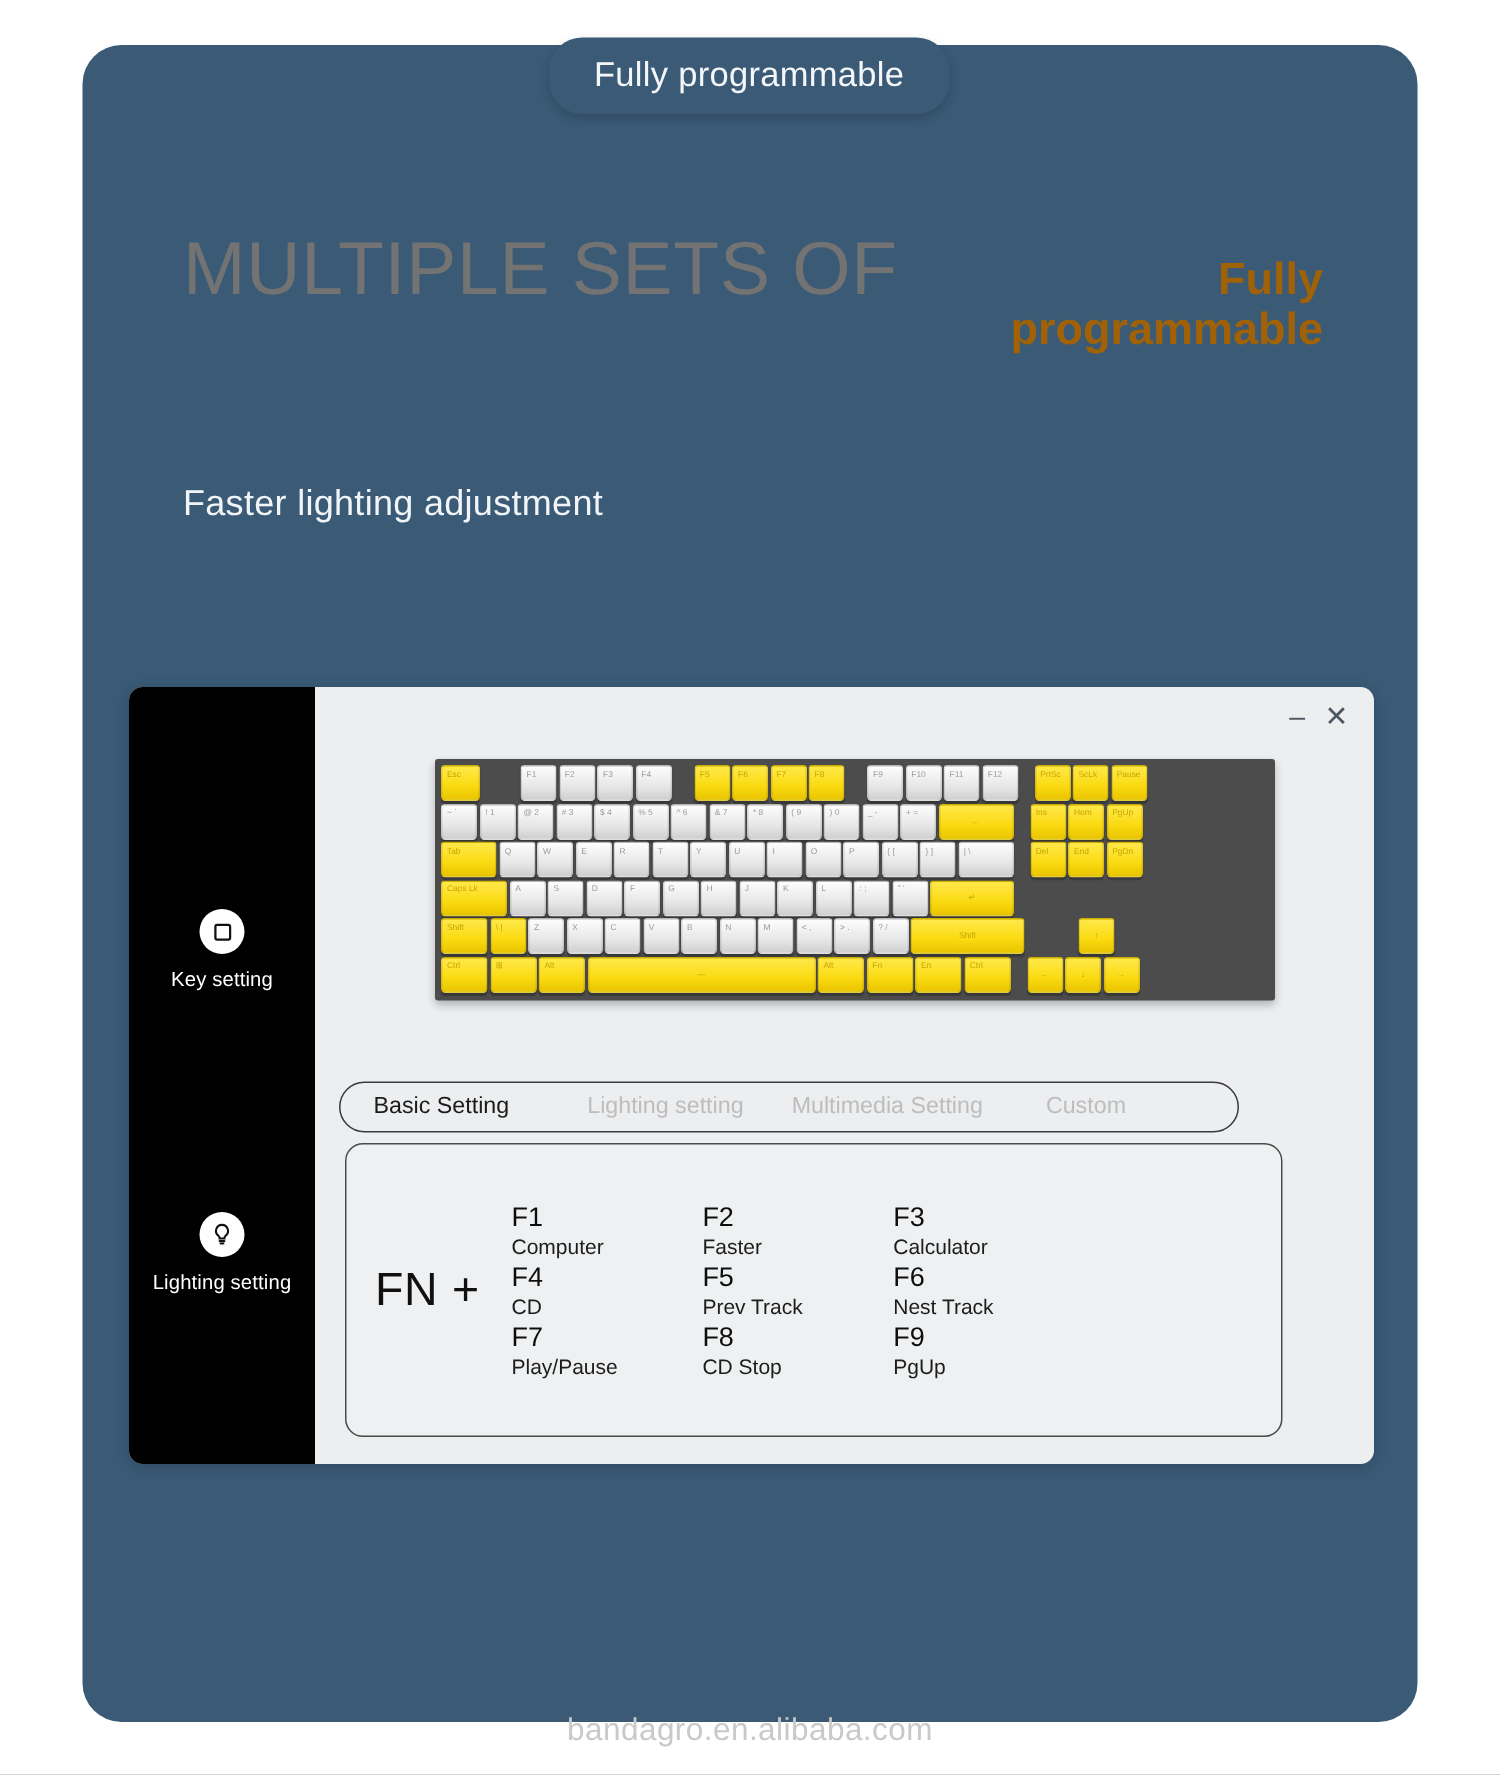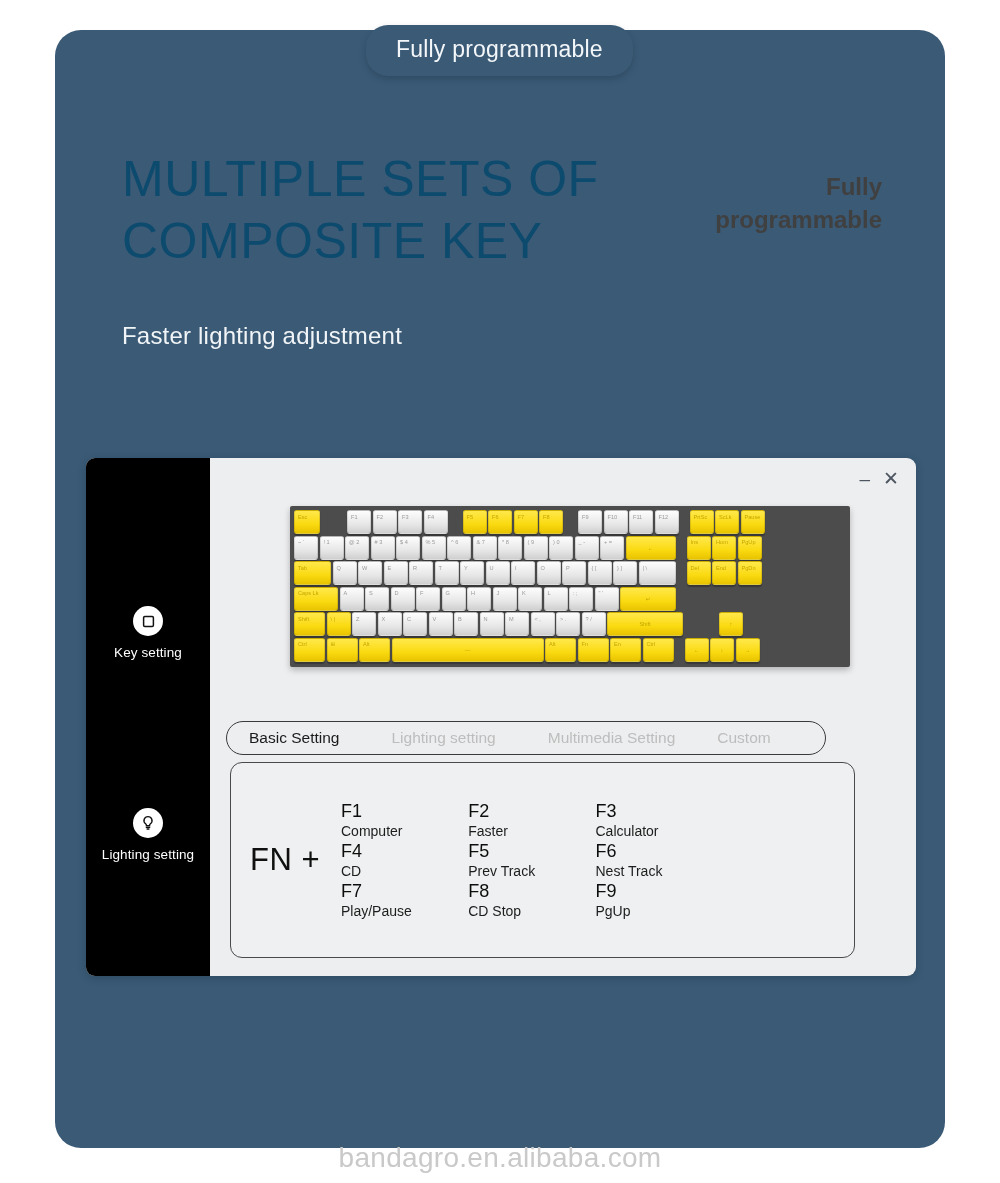--- a/index.html
+++ b/index.html
@@ -30,43 +30,43 @@
     font-size: 23px;
     letter-spacing: .2px;
     white-space: nowrap;
     box-shadow: 0 3px 7px rgba(0,0,0,.17);
   }
 
   
   #headline {
     position: absolute;
     left: 122px; top: 148px;
-    color: #0c4a6e;
+    color: #737373;
     font-size: 50px;
     line-height: 62px;
     font-weight: 400;
     letter-spacing: .5px;
   }
   #headline .hl-line { display: block; white-space: nowrap; }
 
   #subhead {
     position: absolute;
     left: 122px; top: 322px;
     color: #f2f5f7;
     font-size: 24px;
     letter-spacing: .2px;
   }
 
   #corner-note {
     position: absolute;
     right: 118px; top: 170px;
     width: 280px;
     text-align: right;
-    color: #404040;
-    font-size: 24px;
+    color: #a16207;
+    font-size: 30px;
     line-height: 33px;
     font-weight: 700;
   }
   #corner-note span { display: block; }
 
   
   #app-window {
     position: absolute;
     left: 86px; top: 458px;
     width: 830px; height: 518px;
@@ -161,21 +161,21 @@
     background: #edeef0;
   }
   .tab {
     font-size: 15.5px;
     color: #bdbdbd;
     white-space: nowrap;
   }
   .tab.active { color: #1b1b1b; }
   #tab-0 { margin-left: 22px; }
   #tab-1 { margin-left: 52px; }
-  #tab-2 { margin-left: 52px; }
+  #tab-2 { margin-left: 32px; }
   #tab-3 { margin-left: 42px; }
 
   
   #fn-card {
     position: absolute;
     left: 144px; top: 304px;
     width: 625px; height: 196px;
     border: 1.4px solid #4a4a4a;
     border-radius: 12px;
     background: #eef0f1;
@@ -210,35 +210,34 @@
   }
   .fn-cell.empty .fn-key,
   .fn-cell.empty .fn-desc { visibility: hidden; }
 
   
   #watermark {
     position: absolute;
     left: 0; top: 1142px;
     width: 1000px;
     text-align: center;
-    font-size: 28px;
+    font-size: 21px;
     color: #c9c9c9;
     letter-spacing: .3px;
   }
 </style>
 </head>
 <body>
 
 <div id="panel"></div>
 
 <div id="badge">Fully programmable</div>
 
 <div id="headline">
   <span class="hl-line">MULTIPLE SETS OF</span>
-  <span class="hl-line">COMPOSITE KEY</span>
 </div>
 
 <div id="subhead">Faster lighting adjustment</div>
 
 <div id="corner-note">
   <span>Fully</span>
   <span>programmable</span>
 </div>
 
 <div id="app-window">

